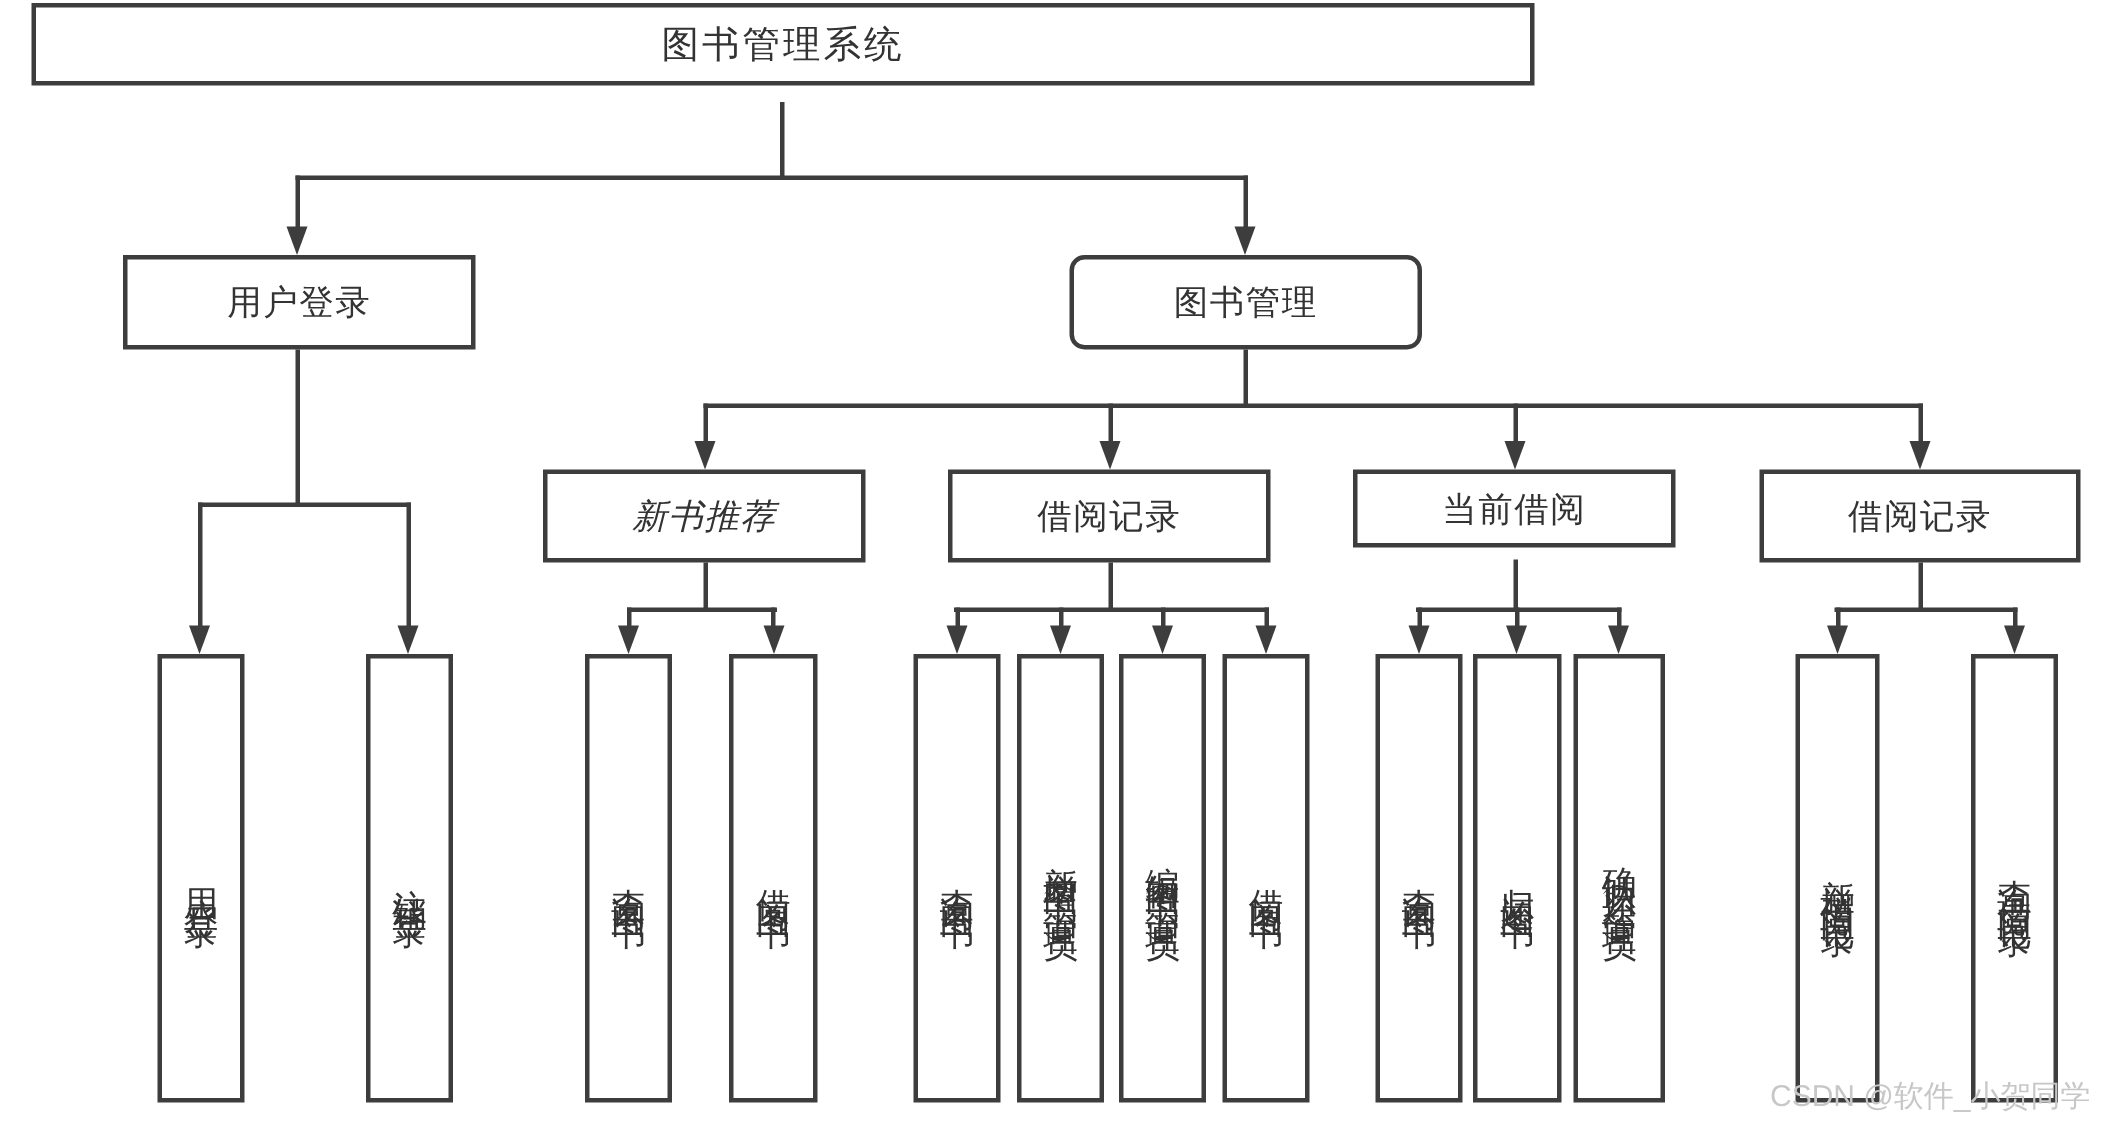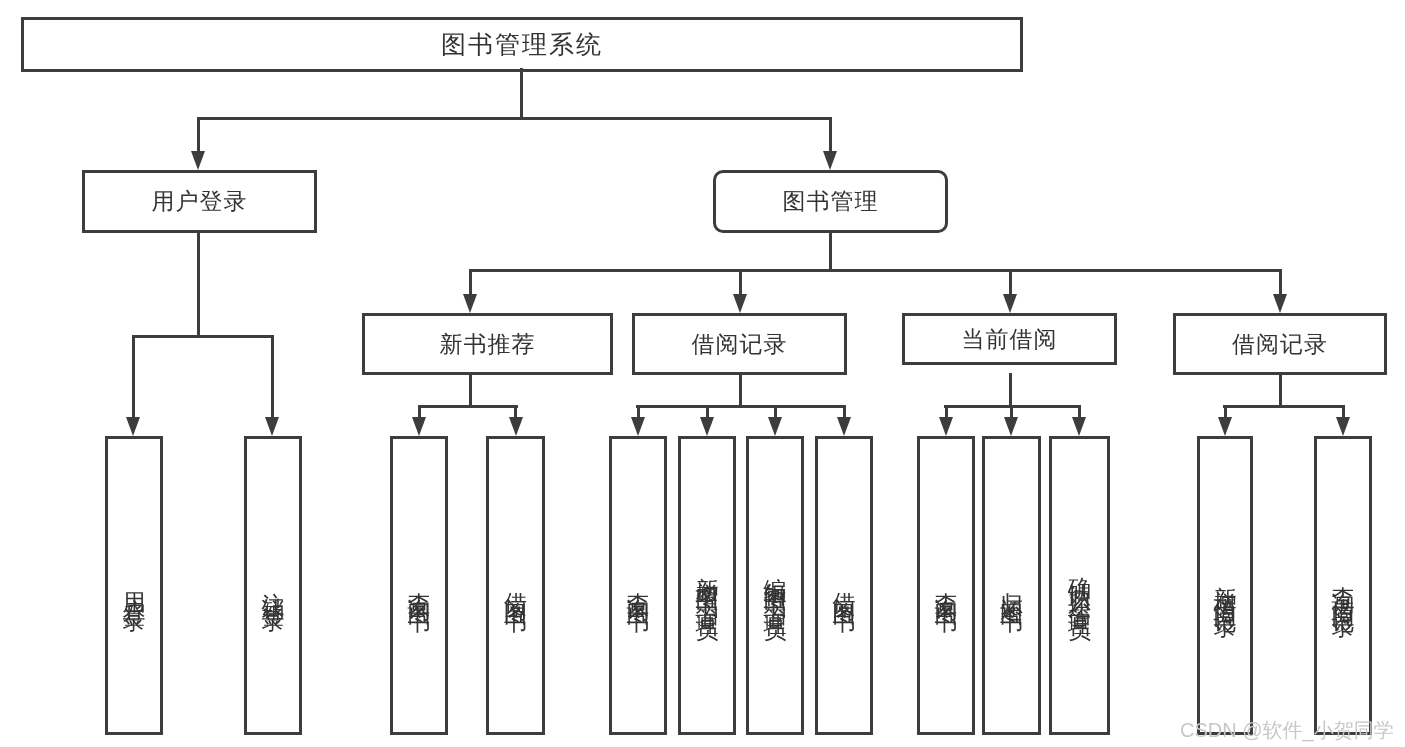--- a/index.html
+++ b/index.html
@@ -30,21 +30,21 @@
   .watermark {
     position:absolute; left:1180px; top:717px; z-index:10;
     font-size:20px; color:var(--wm,#c7c7c7); white-space:nowrap;
   }
 </style>
 </head>
 <body>
 
 <div id="stage" style="--line: #3d3d3d; --text: #333333; --wm: #c7c7c7; --bg: #ffffff;">
 
-  <div class="box h title" style="left:21px;top:17px;width:1002px;height:55px;">
+  <div class="box h title" style="left:21px;top:2px;width:1002px;height:55px;">
     <span>图书管理系统</span>
   </div>
 
   <div class="vl" style="left:520px;top:68px;height:50px;"></div>
   <div class="hl" style="left:197px;top:117px;width:635px;"></div>
   <div class="vl" style="left:197px;top:117px;height:36px;"></div>
   <div class="vl" style="left:829px;top:117px;height:36px;"></div>
   <div class="ah" style="left:191px;top:151px;"></div>
   <div class="ah" style="left:823px;top:151px;"></div>
 
@@ -66,21 +66,21 @@
   <div class="hl" style="left:469px;top:269px;width:813px;"></div>
   <div class="vl" style="left:469px;top:269px;height:27px;"></div>
   <div class="vl" style="left:739px;top:269px;height:27px;"></div>
   <div class="vl" style="left:1009px;top:269px;height:27px;"></div>
   <div class="vl" style="left:1279px;top:269px;height:27px;"></div>
   <div class="ah" style="left:463px;top:294px;"></div>
   <div class="ah" style="left:733px;top:294px;"></div>
   <div class="ah" style="left:1003px;top:294px;"></div>
   <div class="ah" style="left:1273px;top:294px;"></div>
 
-  <div class="box h" style="left:362px;top:313px;width:251px;height:62px;">
+  <div class="box h" style="left:362px;top:313px;width:215px;height:62px;font-style:italic;">
     <span>新书推荐</span>
   </div>
   <div class="box h" style="left:632px;top:313px;width:215px;height:62px;">
     <span>借阅记录</span>
   </div>
   <div class="box h" style="left:902px;top:313px;width:215px;height:52px;">
     <span>当前借阅</span>
   </div>
   <div class="box h" style="left:1173px;top:313px;width:214px;height:62px;">
     <span>借阅记录</span>

